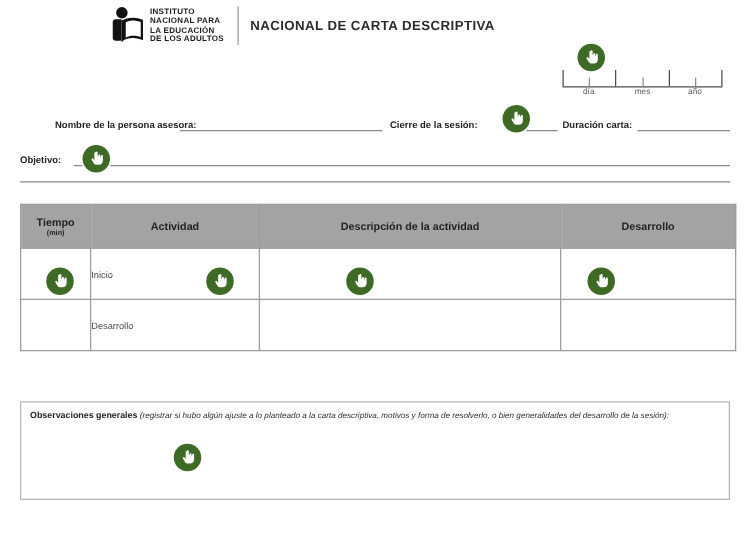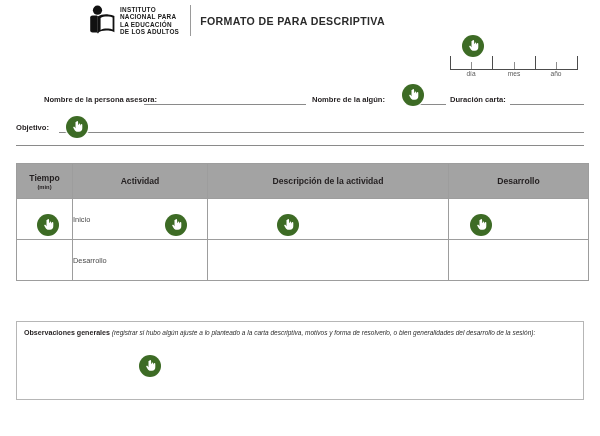--- a/index.html
+++ b/index.html
@@ -235,21 +235,21 @@
       </svg>
     </div>
     <div class="logo-text">
       <div>INSTITUTO</div>
       <div>NACIONAL PARA</div>
       <div>LA EDUCACIÓN</div>
       <div>DE LOS ADULTOS</div>
     </div>
   </div>
   <div class="title-divider"></div>
-  <div class="doc-title">FORMATO DE PARA DESCRIPTIVA</div>
+  <div class="doc-title">NACIONAL DE CARTA DESCRIPTIVA</div>
 </div>
 
 <div class="date-block">
   <div class="comb">
     <span class="comb-tick major" style="left:0px;"></span>
     <span class="comb-tick minor" style="left:21px;"></span>
     <span class="comb-tick major" style="left:42px;"></span>
     <span class="comb-tick minor" style="left:64px;"></span>
     <span class="comb-tick major" style="left:85px;"></span>
     <span class="comb-tick minor" style="left:106px;"></span>
@@ -259,21 +259,21 @@
     <span class="date-label" style="left:4px;">día</span>
     <span class="date-label" style="left:47px;">mes</span>
     <span class="date-label" style="left:89px;">año</span>
   </div>
 </div>
 
 <div class="field-row">
   <span class="fld-label" style="left:0px;padding-left:28px;">Nombre de la persona asesora:</span>
   <span class="fld-line" style="left:128px; width:162px;"></span>
 
-  <span class="fld-label" style="left:296px;">Nombre de la algún:</span>
+  <span class="fld-label" style="left:296px;">Cierre de la sesión:</span>
   <span class="fld-line" style="left:390px; width:40px;"></span>
 
   <span class="fld-label" style="left:434px;">Duración carta:</span>
   <span class="fld-line" style="left:494px; width:74px;"></span>
 </div>
 
 <div class="objetivo-row">
   <span class="fld-label" style="left:0px; top:2px;">Objetivo:</span>
   <span class="fld-line" style="left:43px; top:0px; width:525px;"></span>
   <span class="obj-line2"></span>

